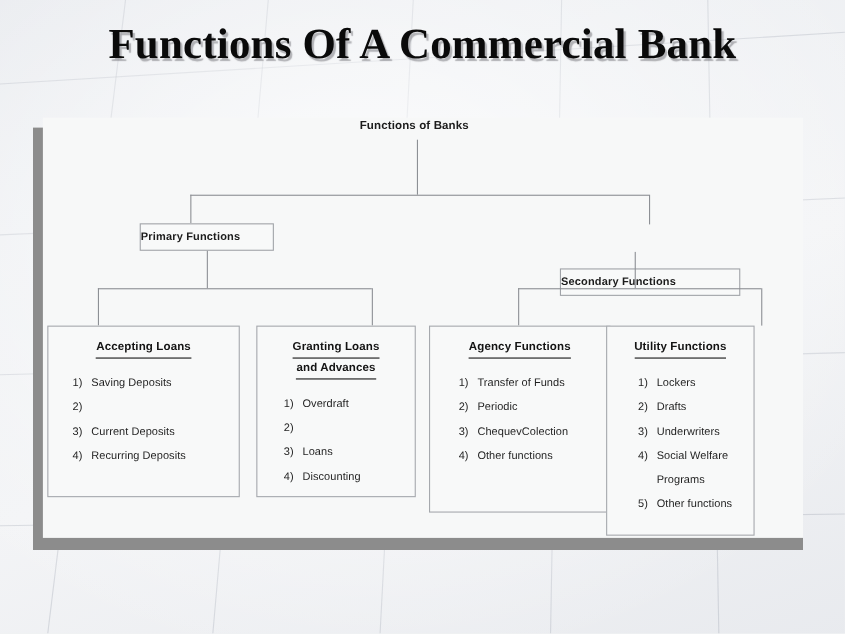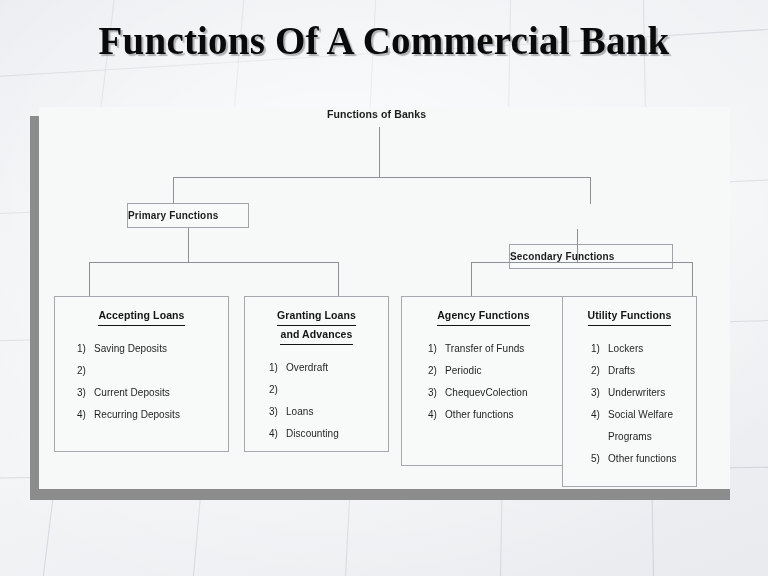--- a/index.html
+++ b/index.html
@@ -122,21 +122,20 @@
     letter-spacing: 0.15px;
     white-space: nowrap;
   }
 
   
   .leaf-box {
     position: absolute;
     border: 1px solid #a5a8ad;
     background: #f8f9f9;
     box-sizing: border-box;
-    margin-left: 11px;
   }
   .leaf-head {
     text-align: center;
     font-size: 10.5px;
     font-weight: bold;
     color: #141414;
     letter-spacing: 0.1px;
     margin-top: 10px;
     line-height: 17px;
   }

